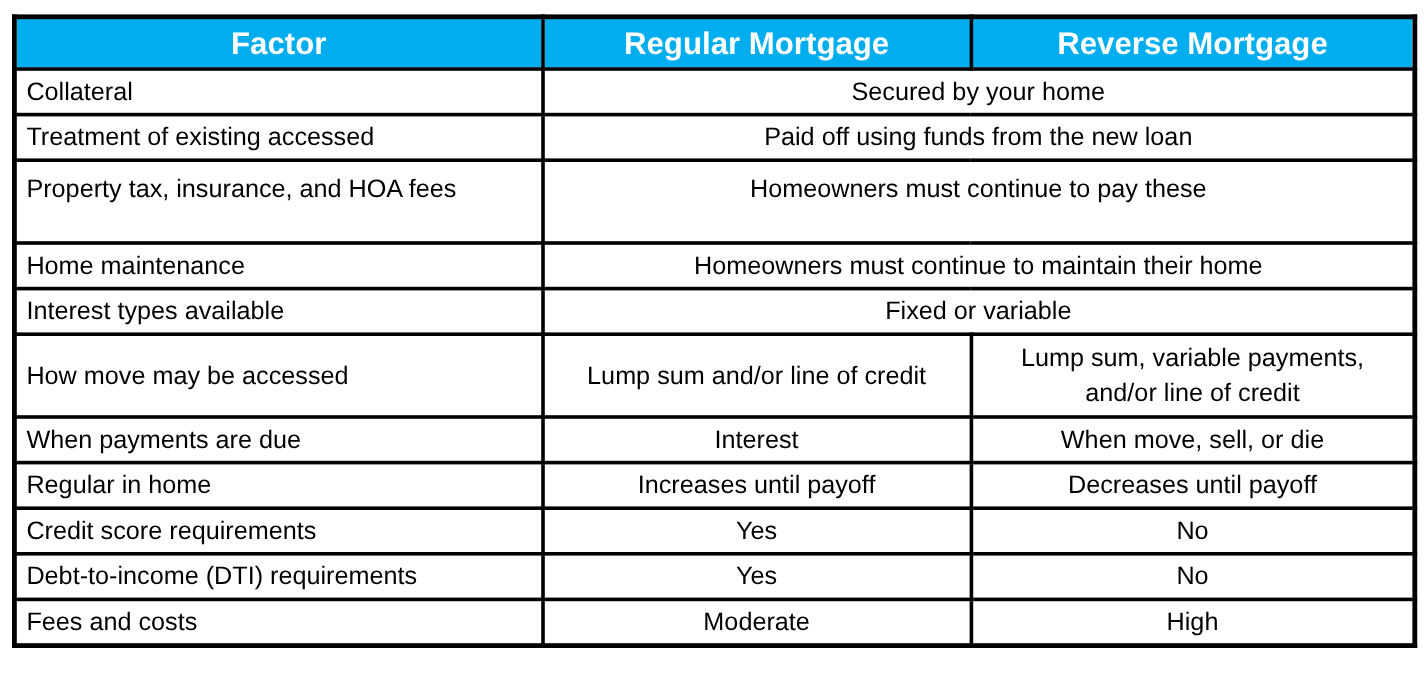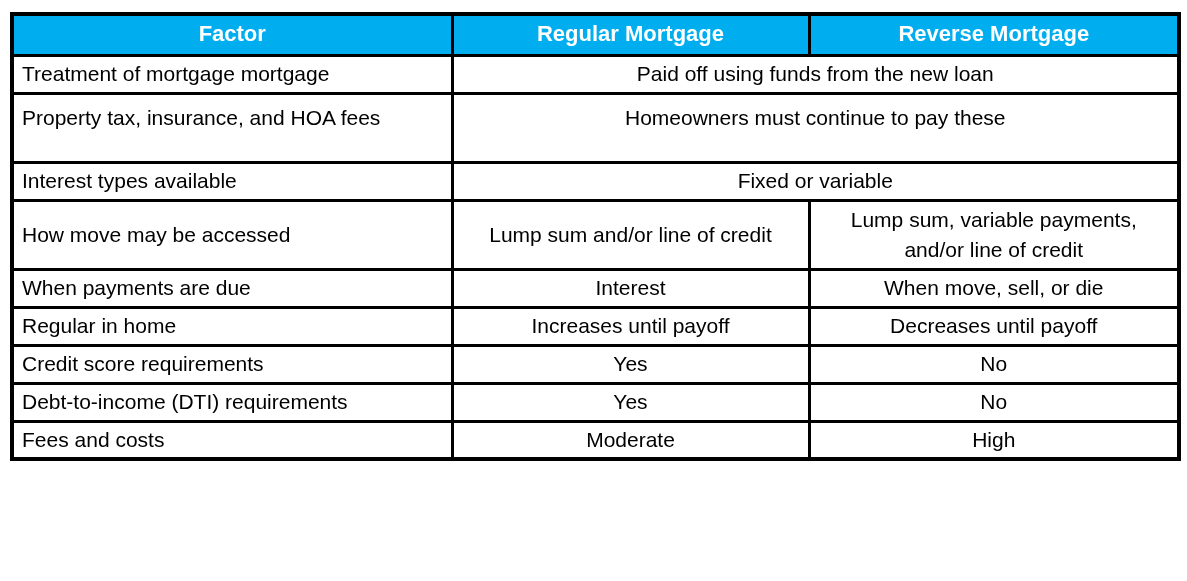--- a/index.html
+++ b/index.html
@@ -39,21 +39,21 @@
   tr.h-header { height: 41px; }
   tbody tr    { height: 38px; }
   tbody tr.h-tall { height: 69px; }
 
   table.cmp th {
     background: #00AEEF;
     color: #ffffff;
     font-weight: bold;
     text-align: center;
     vertical-align: middle;
-    font-size: 22px;
+    font-size: 26px;
   }
   td.factor {
     text-align: left;
     vertical-align: middle;
     padding-left: 6px;
   }
   td.val {
     text-align: center;
     vertical-align: middle;
   }
@@ -74,26 +74,34 @@
     </colgroup>
     <thead>
       <tr class="h-header">
         <th>Factor</th>
         <th>Regular Mortgage</th>
         <th>Reverse Mortgage</th>
       </tr>
     </thead>
     <tbody>
       <tr>
-        <td class="factor">Treatment of mortgage mortgage</td>
+        <td class="factor">Collateral</td>
+        <td class="val" colspan="2">Secured by your home</td>
+      </tr>
+      <tr>
+        <td class="factor">Treatment of existing accessed</td>
         <td class="val" colspan="2">Paid off using funds from the new loan</td>
       </tr>
       <tr class="h-tall top-align">
         <td class="factor">Property tax, insurance, and HOA fees</td>
         <td class="val" colspan="2">Homeowners must continue to pay these</td>
+      </tr>
+      <tr>
+        <td class="factor">Home maintenance</td>
+        <td class="val" colspan="2">Homeowners must continue to maintain their home</td>
       </tr>
       <tr>
         <td class="factor">Interest types available</td>
         <td class="val" colspan="2">Fixed or variable</td>
       </tr>
       <tr class="h-tall">
         <td class="factor">How move may be accessed</td>
         <td class="val">Lump sum and/or line of credit</td>
         <td class="val">Lump sum, variable payments, and/or line of credit</td>
       </tr>

